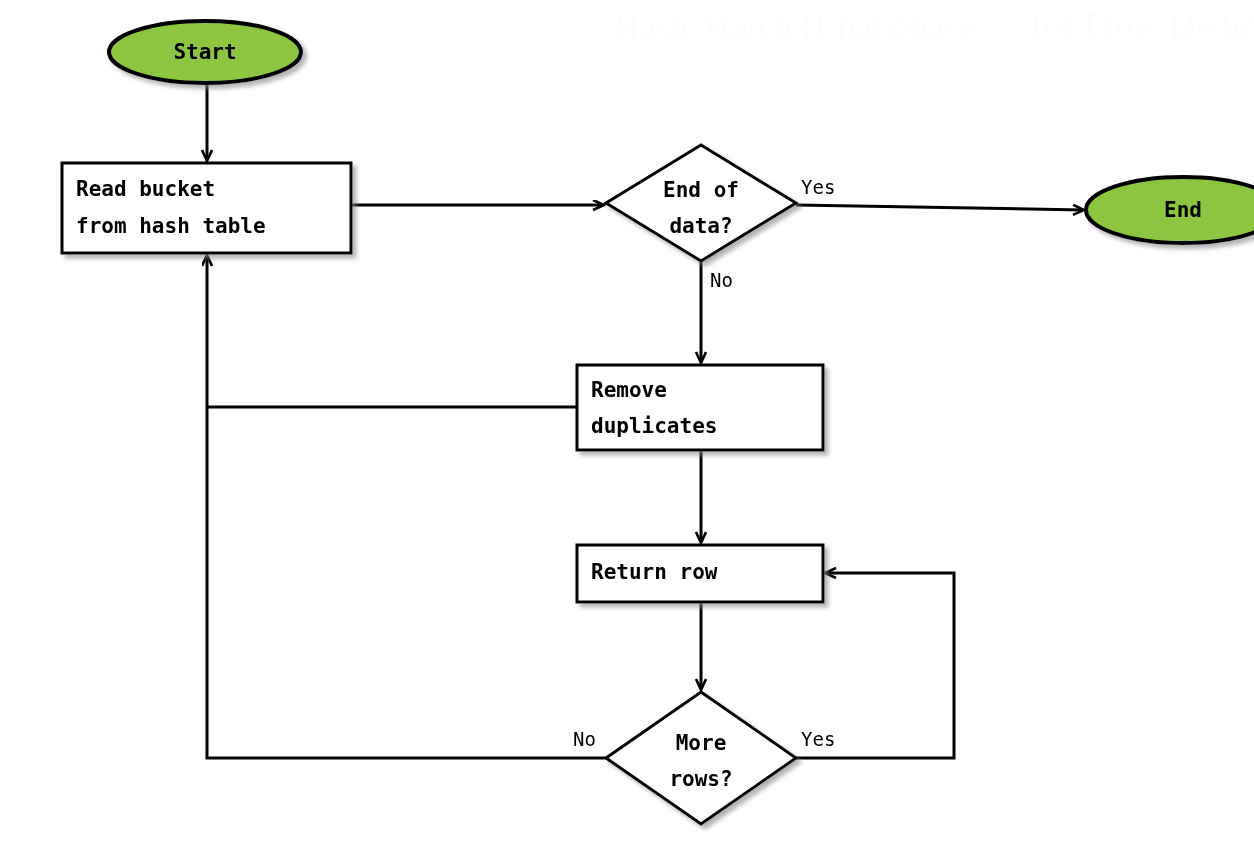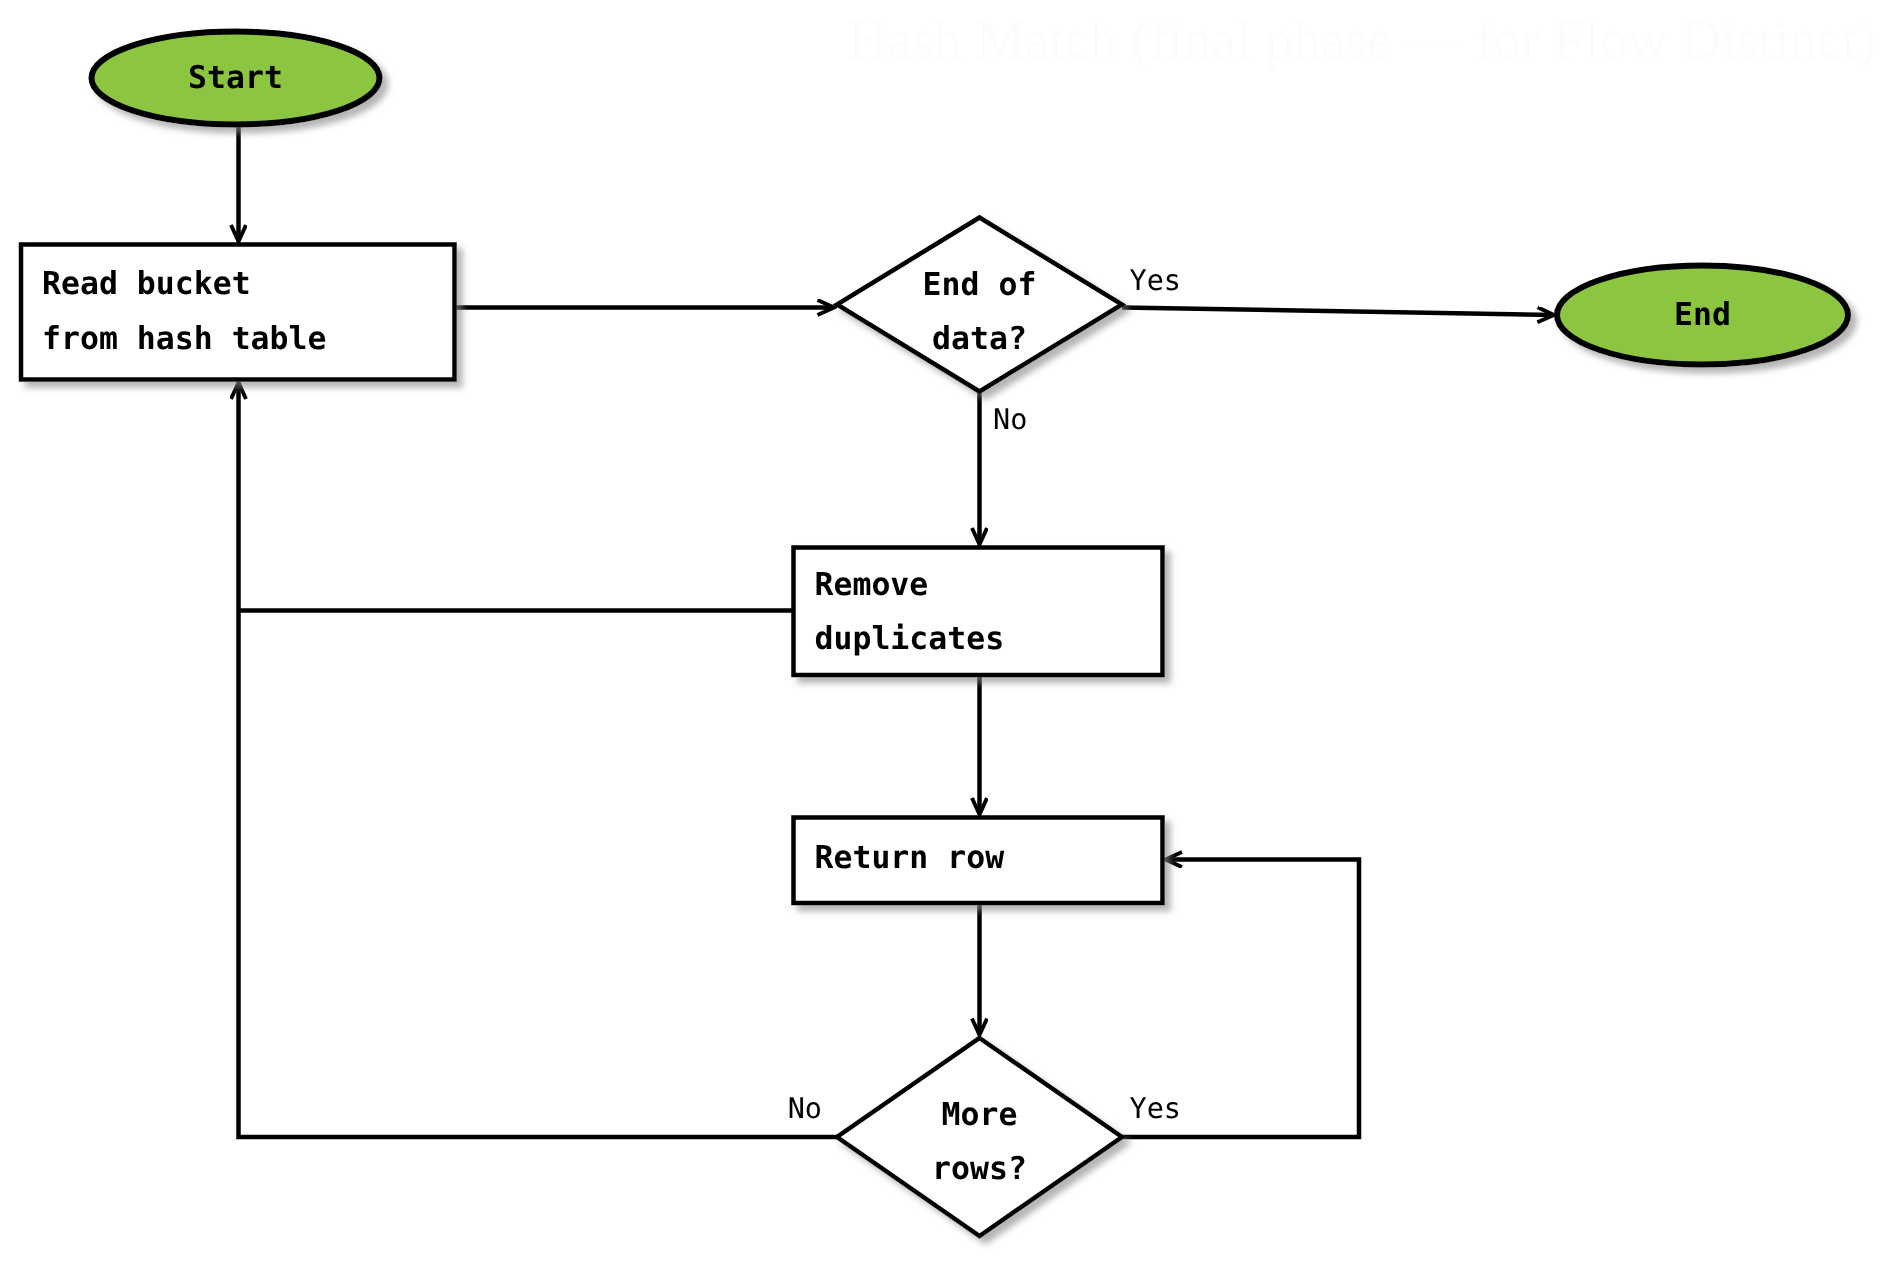--- a/index.html
+++ b/index.html
@@ -12,20 +12,21 @@
     width: 1254px;
     height: 841px;
     font-family: "DejaVu Sans Mono", monospace;
     overflow: hidden;
   }
   #flow-root {
     position: relative;
     width: 1016px;
     height: 841px;
     background: #ffffff;
+    margin-left: 48px;
   }
   svg#flow-svg {
     position: absolute;
     top: 0;
     left: 0;
     width: 1254px;
     height: 841px;
     display: block;
   }
   .node-shape {

